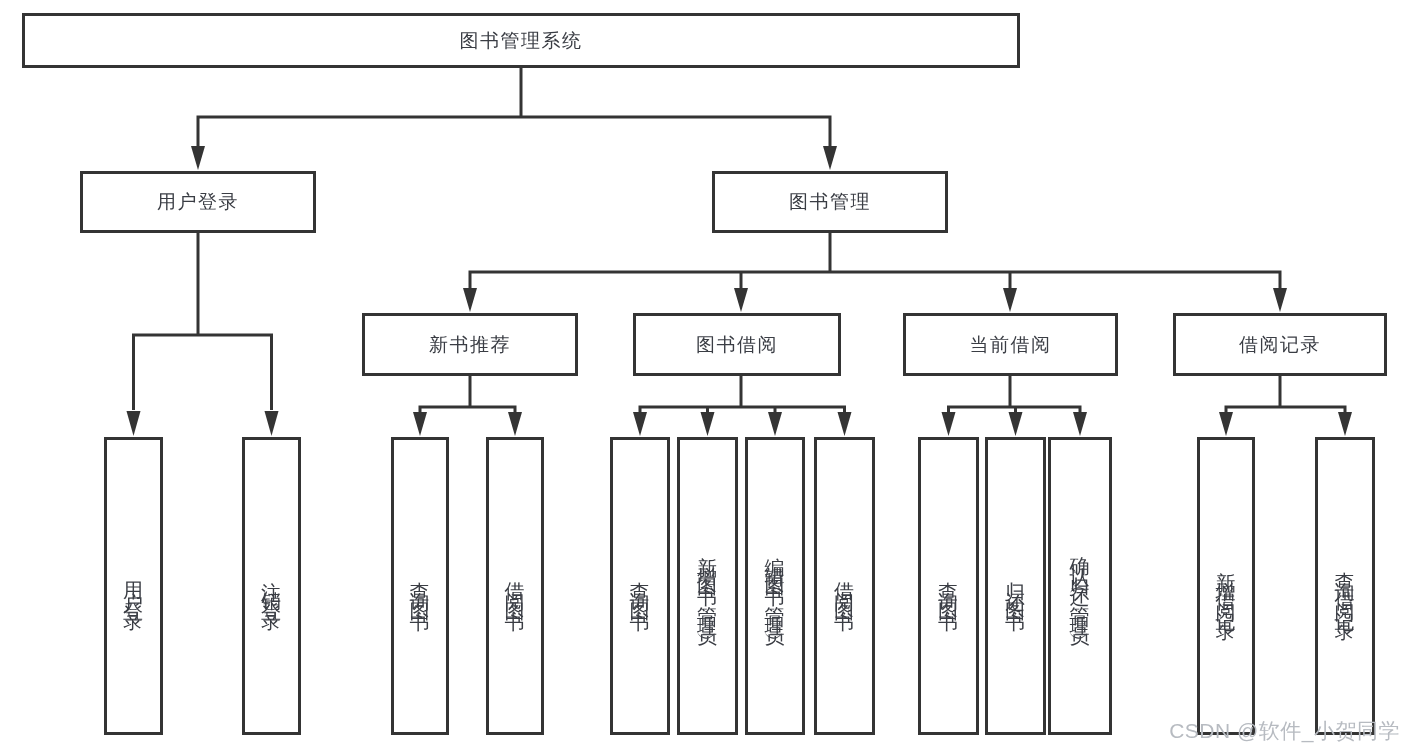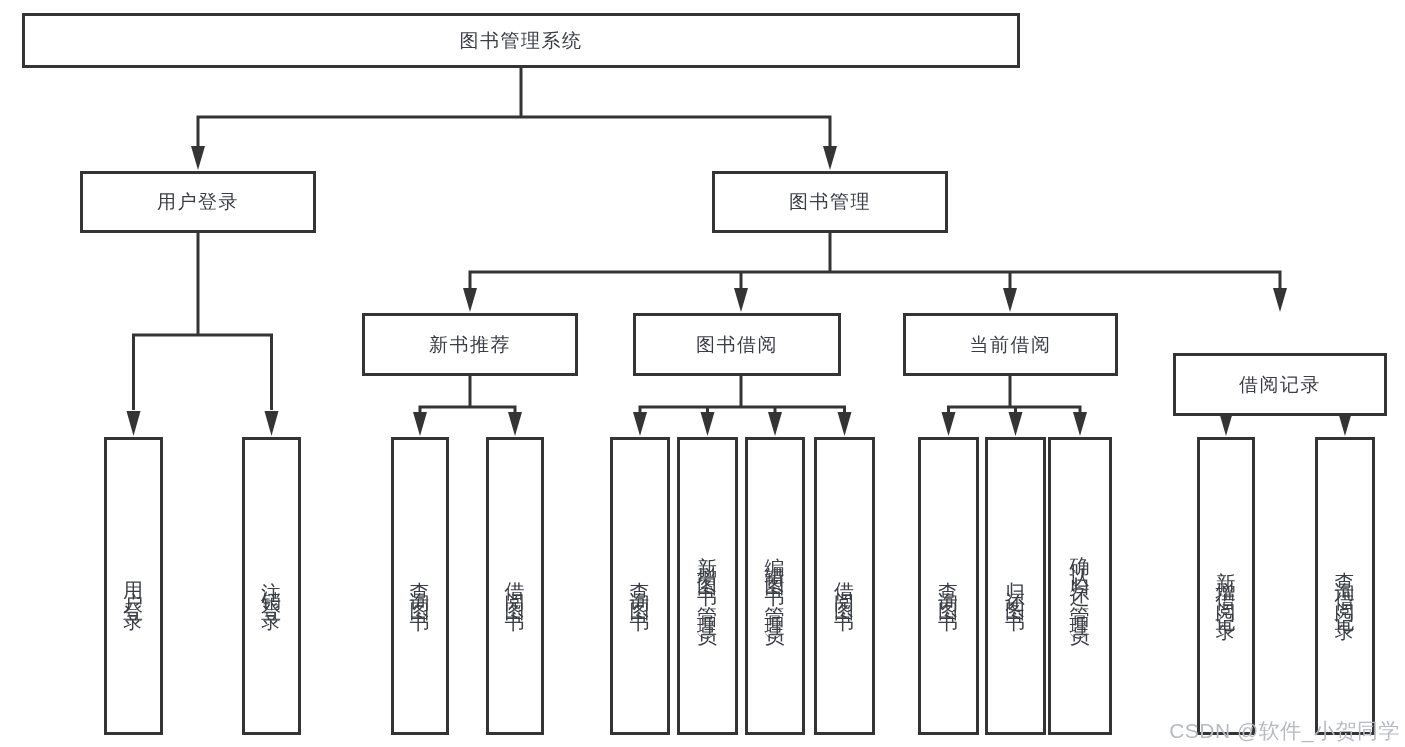--- a/index.html
+++ b/index.html
@@ -147,21 +147,21 @@
 
   <div class="node hnode" style="left:712px; top:171px; width:236px; height:62px;">
     <span class="hlabel">图书管理</span>
   </div>
   <div class="node hnode" style="left:633px; top:313px; width:208px; height:63px;">
     <span class="hlabel">图书借阅</span>
   </div>
   <div class="node hnode" style="left:903px; top:313px; width:215px; height:63px;">
     <span class="hlabel">当前借阅</span>
   </div>
-  <div class="node hnode" style="left:1173px; top:313px; width:214px; height:63px;margin-top:40px;">
+  <div class="node hnode" style="left:1173px; top:313px; width:214px; height:63px;">
     <span class="hlabel">借阅记录</span>
   </div>
 
   <div class="node vnode" style="left:104px; top:437px; width:59px; height:298px;">
     <span class="vlabel">用户登录</span>
   </div>
   <div class="node vnode" style="left:242px; top:437px; width:59px; height:298px;">
     <span class="vlabel">注销登录</span>
   </div>
 

